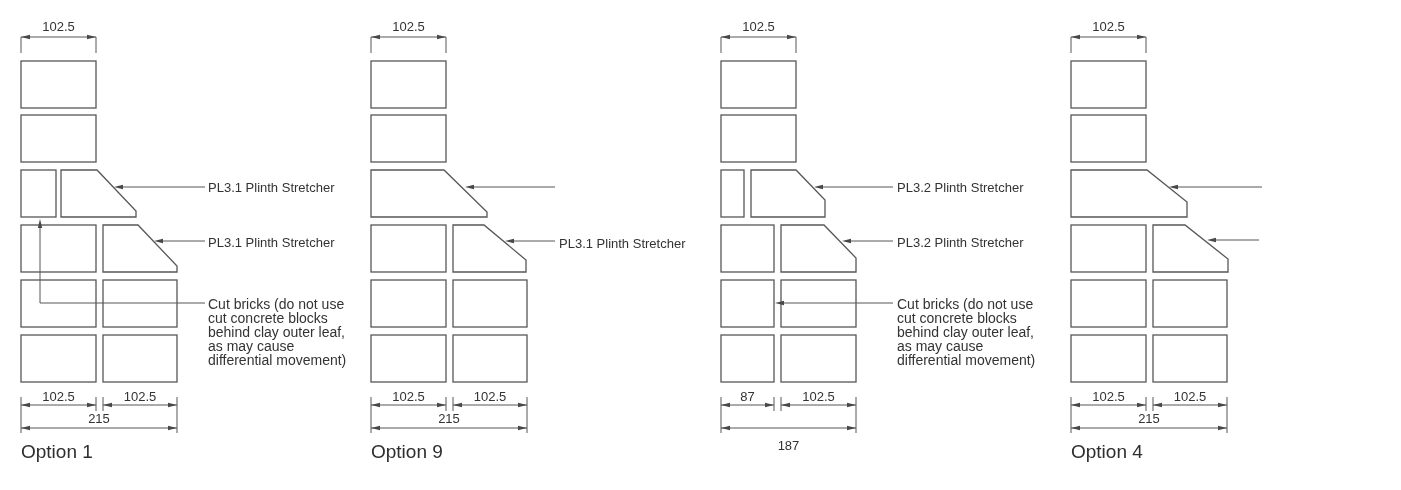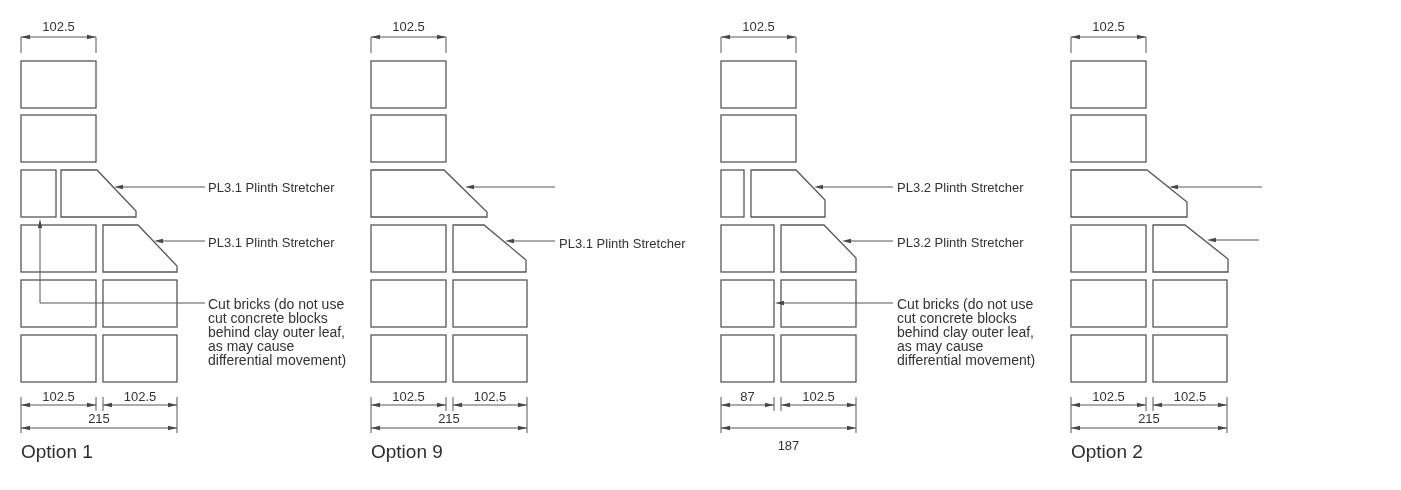--- a/index.html
+++ b/index.html
@@ -222,16 +222,16 @@
         <polygon class="ah" points="92,405 101,402.8 101,407.2"></polygon>
         <polygon class="ah" points="166,405 157,402.8 157,407.2"></polygon>
         <polygon class="ah" points="10,428 19,425.8 19,430.2"></polygon>
         <polygon class="ah" points="166,428 157,425.8 157,430.2"></polygon>
       </g>
     </svg>
     <div class="lbl dimtext" style="left:10px;top:19px;width:75px;">102.5</div>
     <div class="lbl dimtext" style="left:10px;top:389px;width:75px;">102.5</div>
     <div class="lbl dimtext" style="left:92px;top:389px;width:74px;">102.5</div>
     <div class="lbl dimtext" style="left:10px;top:411px;width:156px;">215</div>
-    <div class="lbl optlabel" style="left:10px;top:441px;">Option 2</div>
+    <div class="lbl optlabel" style="left:10px;top:441px;">Option 4</div>
   </div>
 
 </div>
 
 </body></html>

